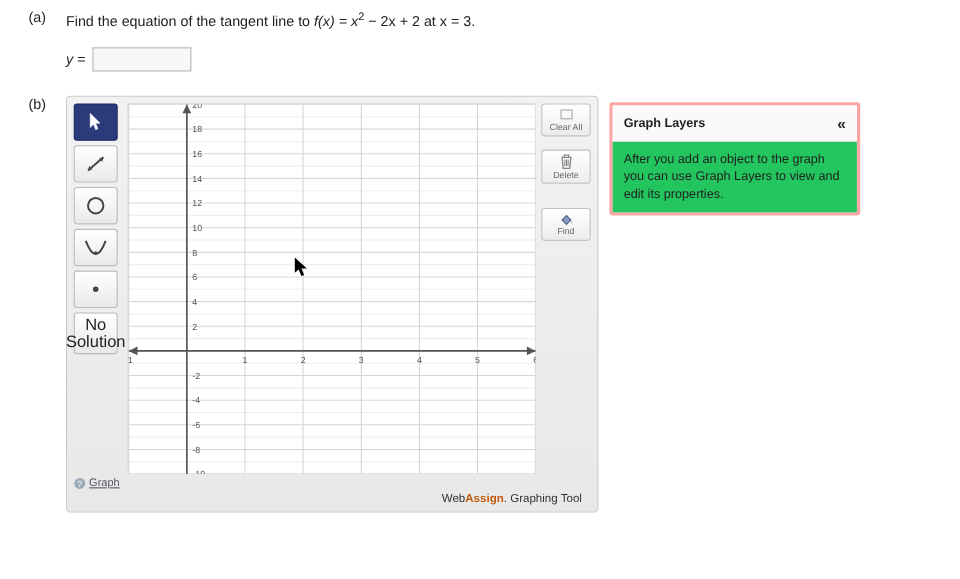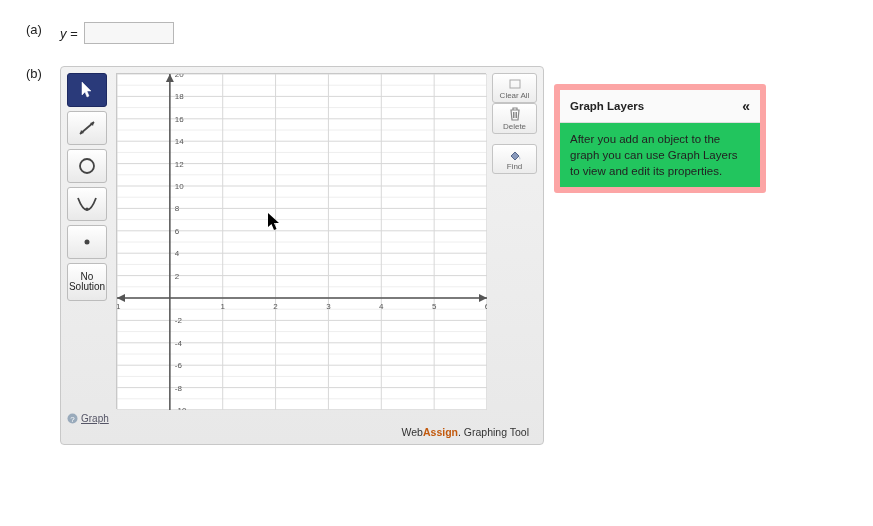--- a/index.html
+++ b/index.html
@@ -51,36 +51,36 @@
     border-radius: 3px;
     display: flex; align-items: center; justify-content: center;
     font-size: 11px;
     cursor: pointer;
   }
   .tool-btn.selected {
     background: #2a3a7a;
     border-color: #1d2961;
     color: #fff;
   }
-  .tool-btn.tall { height: 38px; font-size: 10px; line-height: 1; flex-direction: column; }
+  .tool-btn.tall { height: 38px; font-size: 15px; line-height: 1; flex-direction: column; }
   .canvas-wrap { position: relative; flex: 1; }
   .canvas {
     width: 370px;
     height: 336px;
     background: #fff;
     border-top: 1px solid #c8c8c8;
     border-left: 1px solid #c8c8c8;
     position: relative;
   }
   .canvas svg { position: absolute; inset: 0; }
   .right-buttons {
     width: 46px;
     display: flex;
     flex-direction: column;
-    gap: 0;
+    gap: 12px;
   }
   .r-btn {
     background: linear-gradient(#fff,#ececec);
     border: 1px solid #c4c4c4;
     border-radius: 3px;
     font-size: 8px;
     color: #666;
     text-align: center;
     padding: 3px 2px 2px;
     min-height: 30px;
@@ -103,25 +103,25 @@
   .footer-brand {
     text-align: right;
     font-size: 10.5px;
     color: #333;
     padding-right: 8px;
     margin-top: 2px;
   }
   .footer-brand b { color: #c2590d; }
 
   .layers-panel {
-    border: 6px solid #fca5a5;
+    border: 3px solid #fca5a5;
     background: #fff;
-    width: 212px;
+    width: 228px;
     border-radius: 3px;
-    margin-top: 18px;
+    margin-top: 6px;
     font-size: 11.5px;
   }
   .layers-head {
     display: flex; justify-content: space-between; align-items: center;
     padding: 8px 10px;
     border-bottom: 1px solid #dedede;
     font-weight: bold;
     background: #fafafa;
   }
   .layers-body { padding: 8px 10px; line-height: 1.4; background: #22c55e; }
@@ -133,20 +133,24 @@
     left: 150px; top: 138px;
     width: 14px; height: 20px;
     pointer-events: none;
   }
 </style>
 </head>
 <body>
 
 <div class="part">
   <span class="part-label">(a)</span>
+  <div class="prompt">
+    <span>Find the equation of the tangent line to </span>
+    <i><span>f(x) = x</span></i><span class="math-sup">2</span><span> − 2x + 2 at x = 3.</span>
+  </div>
   <div class="y-row">
     <i><span>y =</span></i>
     <span class="answer-box"></span>
   </div>
 </div>
 
 <div class="part">
   <span class="part-label">(b)</span>
 
   <div class="part-b">

